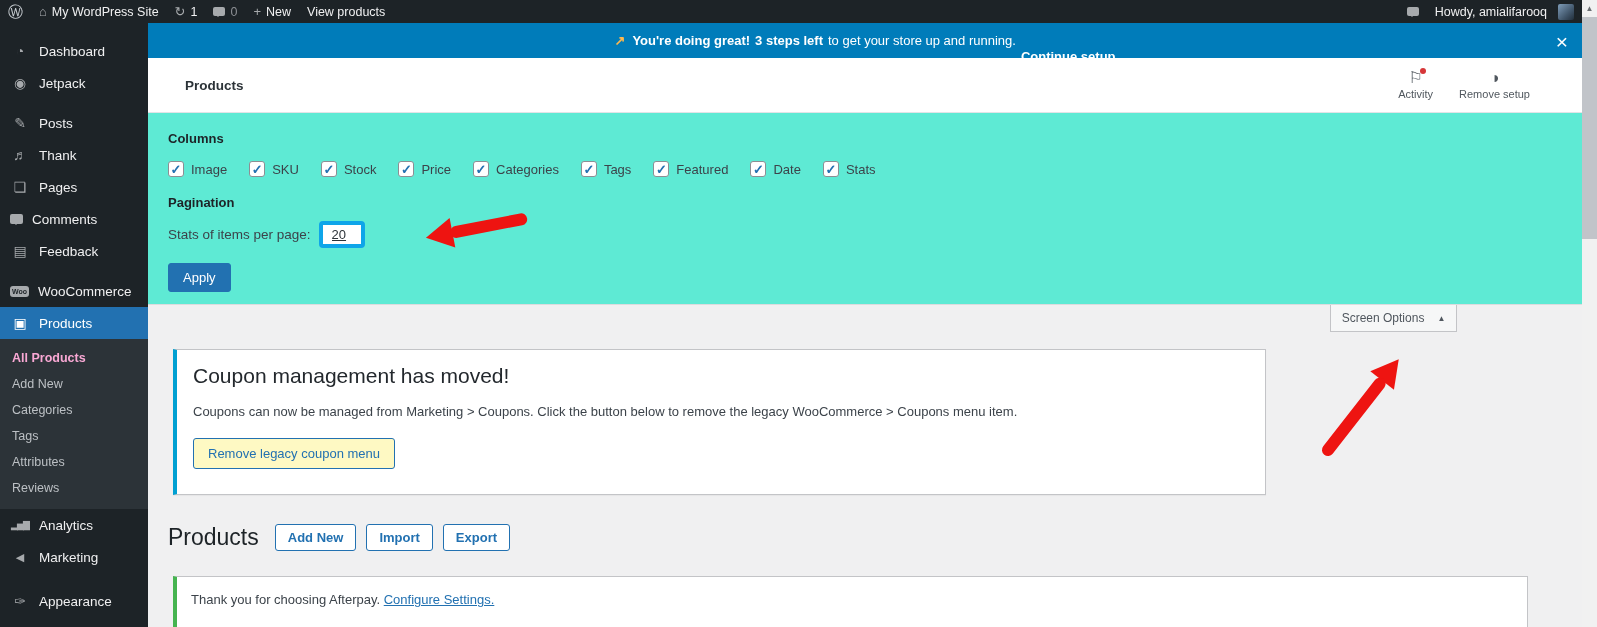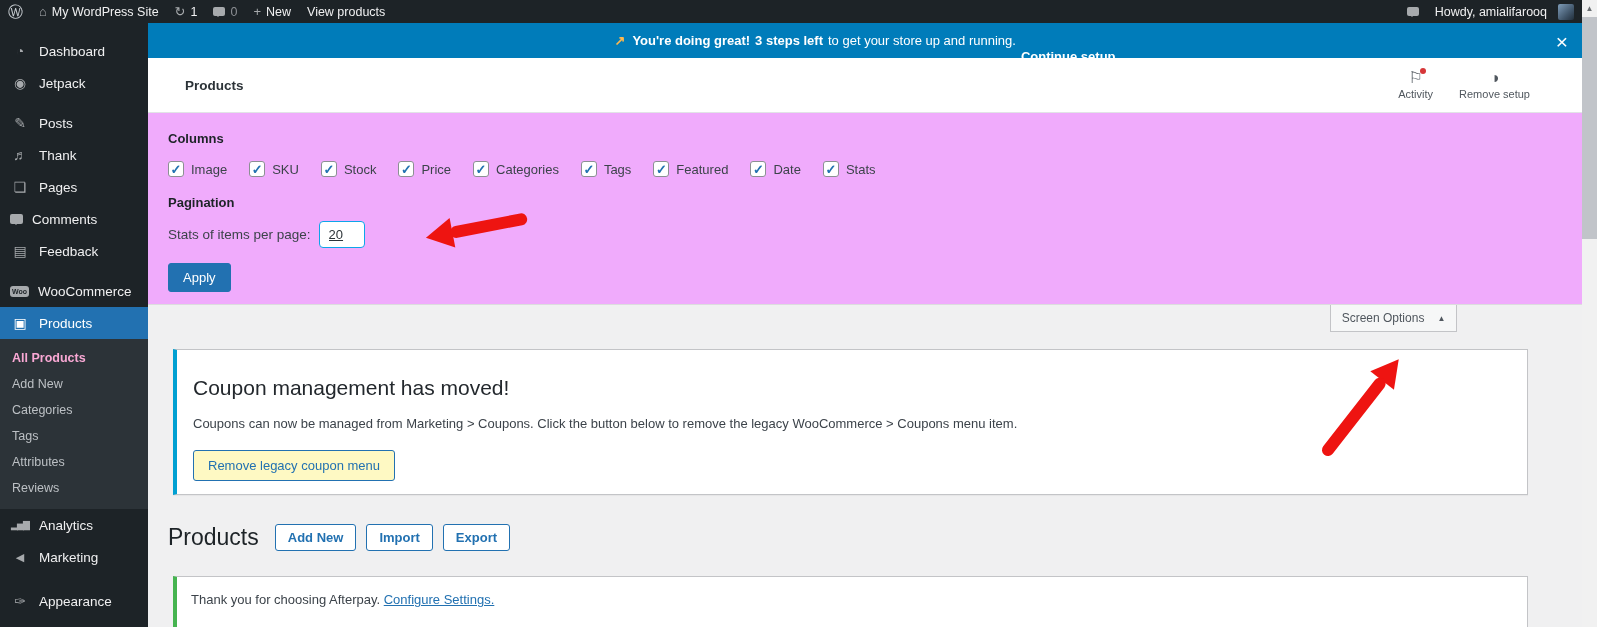--- a/index.html
+++ b/index.html
@@ -98,56 +98,56 @@
   .wc-action-icon { font-size:16px; color:#50575e; line-height:1; position:relative; }
   .wc-action-icon.flag::after {
     content:""; position:absolute; right:-3px; top:-2px;
     width:6px; height:6px; border-radius:50%; background:#d63638;
   }
   .wc-action-label { font-size:11px; color:#50575e; }
 
   
   .screen-options {
     position:absolute; left:148px; top:113px; width:1434px; height:192px;
-    background:#f0abfc; border-bottom:1px solid #dcdcde; z-index:10;
+    background:#5eead4; border-bottom:1px solid #dcdcde; z-index:10;
     padding:18px 0 0 20px; font-size:13px;
   }
   .so-legend { font-weight:600; color:#1d2327; font-size:13px; }
   .cb-row { display:flex; align-items:center; gap:22px; margin-top:15px; }
   .cb { display:flex; align-items:center; gap:7px; cursor:pointer; color:#3c434a; font-size:13px; }
   .cb-box {
     width:16px; height:16px; background:#fff; border:1px solid #8c8f94;
     border-radius:3px; display:flex; align-items:center; justify-content:center;
     color:#2271b1; font-size:13px; font-weight:bold; line-height:1;
   }
   .so-pagination-legend { margin-top:18px; }
   .pp-row { display:flex; align-items:center; gap:8px; margin-top:11px; color:#3c434a; font-size:13.5px; }
   .pp-input {
-    width:46px; height:27px; border:1px solid #0ea5e9; border-radius:4px;
+    width:46px; height:27px; border:4px solid #0ea5e9; border-radius:4px;
     font-size:13px; padding:0 9px; color:#2c3338; font-family:inherit;text-decoration:underline;
   }
   .apply-btn {
     margin-top:15px; background:#2271b1; border:1px solid #2271b1; color:#fff;
     font-size:13px; padding:6px 14px; border-radius:3px; cursor:pointer; font-family:inherit;
   }
 
   
   .so-tab {
     position:absolute; left:1330px; top:305px; width:127px; height:27px;
     background:#f6f7f7; border:1px solid #c3c4c7; border-top:none;
     display:flex; align-items:center; justify-content:center; gap:13px;
     font-size:12px; color:#50575e; cursor:pointer; z-index:11;
   }
   .so-tab-arrow { font-size:8px; }
 
   
   .coupon-notice {
-    position:absolute; left:173px; top:349px; width:1355px; height:146px;
+    position:absolute; left:173px; top:349px; width:1093px; height:146px;
     background:#fff; border:1px solid #c3c4c7; border-left:4px solid #00a0d2;
-    box-shadow:0 1px 1px rgba(0,0,0,.04); padding:24px 16px; z-index:5;
+    box-shadow:0 1px 1px rgba(0,0,0,.04); padding:12px 16px; z-index:5;
   }
   .coupon-title { font-size:21px; font-weight:400; color:#23282d; margin:2px 0 16px; }
   .coupon-body { font-size:13px; color:#3c434a; margin-bottom:19px; }
   .outline-btn {
     background:#fef9c3; border:1px solid #2271b1; color:#2271b1;
     font-size:13px; padding:7px 14px; border-radius:3px; cursor:pointer; font-family:inherit;
   }
 
   .page-title-row {
     position:absolute; left:168px; top:524px; display:flex; align-items:center; gap:10px; z-index:5;

